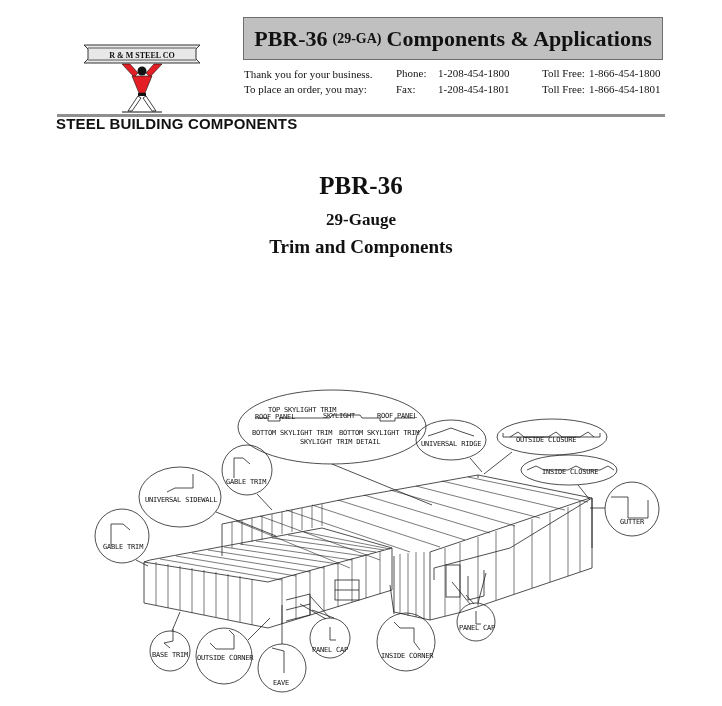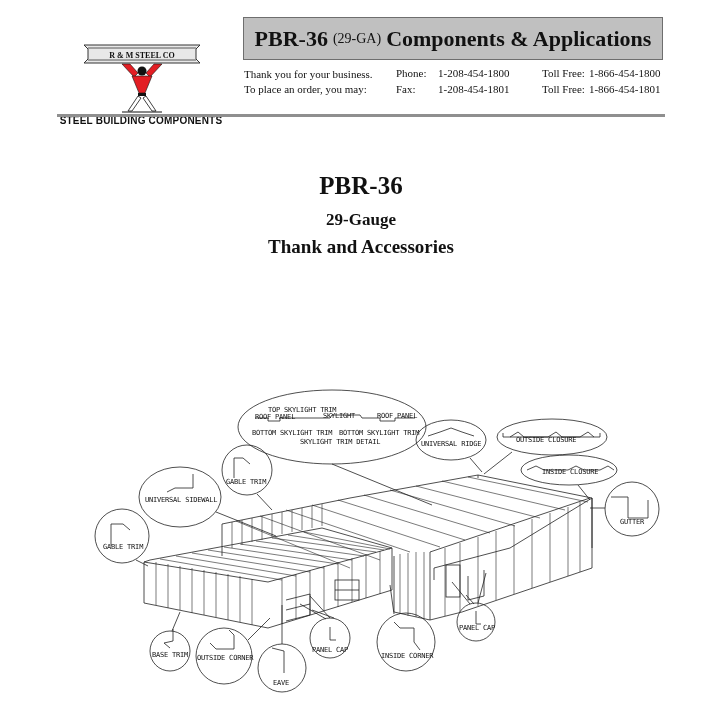--- a/index.html
+++ b/index.html
@@ -1,22 +1,22 @@
 <!DOCTYPE html>
 <html><head>
 <meta charset="utf-8">
 <style>
   html, body { margin: 0; padding: 0; background: #ffffff; }
   body { width: 722px; height: 706px; position: relative; overflow: hidden; font-family: "Liberation Serif", serif; color: #111; }
   .logo { position: absolute; left: 56px; top: 15px; width: 170px; height: 85px; margin-top: 28px; }
   .logo svg { position: absolute; left: 26px; top: 0; }
-  .logo-tagline { position: absolute; left: 0; top: 72px; width: 170px; text-align: center; font-family: "Liberation Sans", sans-serif; font-weight: bold; font-size: 10px; letter-spacing: 0.2px; white-space: nowrap; }
+  .logo-tagline { position: absolute; left: 0; top: 72px; width: 170px; text-align: center; font-family: "Liberation Sans", sans-serif; font-weight: bold; font-size: 15px; letter-spacing: 0.2px; white-space: nowrap; }
   .title-box { position: absolute; left: 243px; top: 17px; width: 420px; height: 43px; background: #c0c0c0; border: 1px solid #6e6e6e; box-sizing: border-box; display: flex; align-items: center; justify-content: center; white-space: nowrap; }
   .title-main { font-weight: bold; font-size: 22px; }
-  .title-ga { font-weight: normal; font-size: 14px; margin: 15px 5px; }
+  .title-ga { font-weight: bold; font-size: 14px; margin: 15px 5px; }
   .contact-left { position: absolute; left: 244px; top: 67px; font-size: 11px; line-height: 15px; }
   .contact-right { position: absolute; left: 396px; top: 66px; font-size: 11px; line-height: 15.5px; font-weight: normal; }
   .row { display: flex; white-space: nowrap; }
   .lbl { width: 42px; display: inline-block; }
   .num { width: 104px; display: inline-block; }
   .rule { position: absolute; left: 57px; top: 114px; width: 608px; height: 3px; background: #8f8f8f; }
   .doc-title { position: absolute; left: 0; width: 722px; text-align: center; font-weight: bold; }
   .t1 { top: 172px; font-size: 25px; }
   .t2 { top: 210px; font-size: 17px; }
   .t3 { top: 236px; font-size: 19px; }
@@ -72,21 +72,21 @@
     <span class="num">1-208-454-1801</span>
     <span style="margin-right:4px">Toll Free:</span>
     <span>1-866-454-1801</span>
   </div>
 </div>
 
 <div class="rule"></div>
 
 <div class="doc-title t1">PBR-36</div>
 <div class="doc-title t2">29-Gauge</div>
-<div class="doc-title t3">Thank and Accessories</div>
+<div class="doc-title t3">Trim and Components</div>
 
 <svg class="diagram" width="722" height="326" viewBox="0 380 722 326">
   <g stroke="#222" stroke-width="0.8" fill="none">
 
     <polyline points="222,524 222,556"></polyline>
     <polyline points="222,524 350,498 478,475"></polyline>
     <polyline points="478,475 592,498 592,548"></polyline>
 
     <polyline points="478,475 478,478"></polyline>
     <polyline points="592,498 510,548 434,568 434,580"></polyline>

